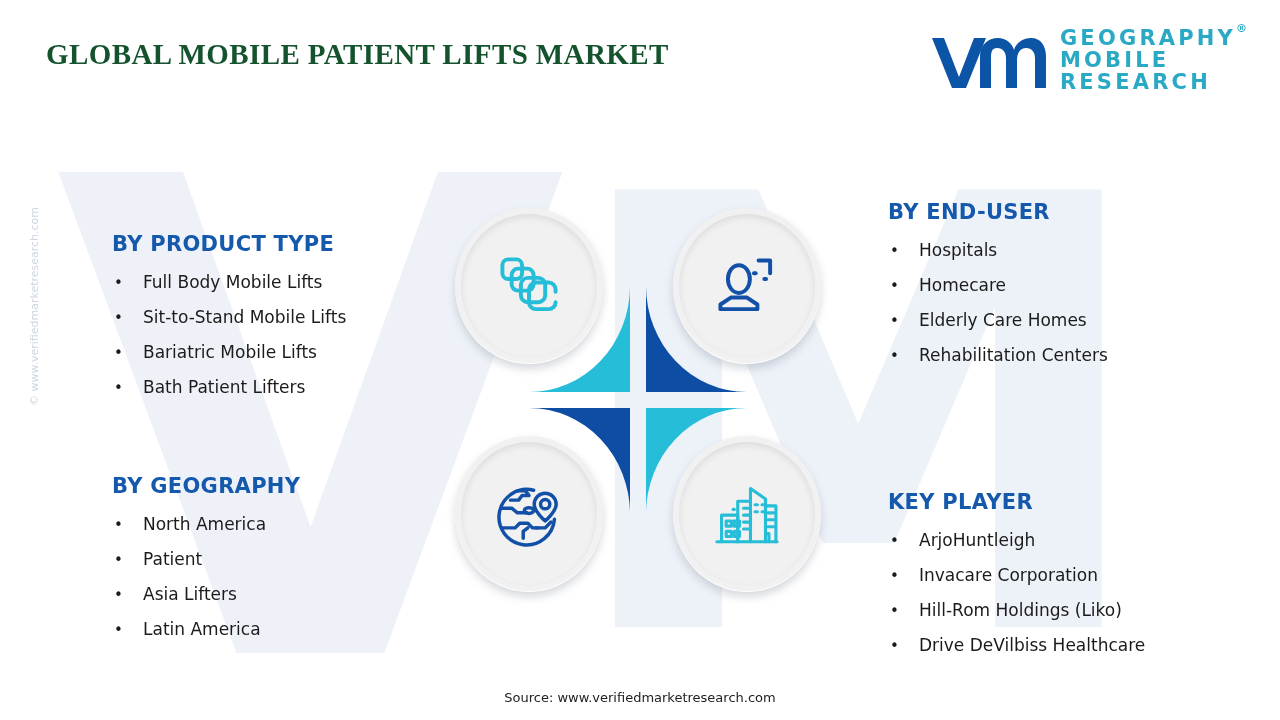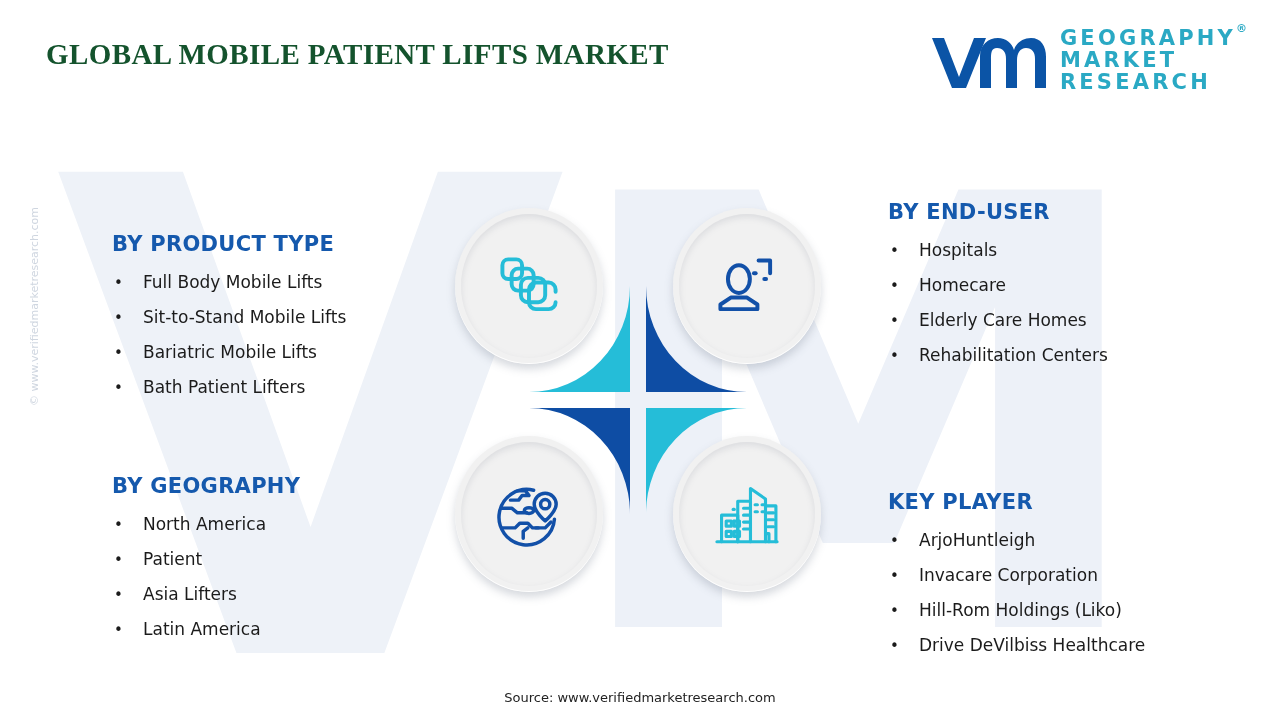--- a/index.html
+++ b/index.html
@@ -129,21 +129,21 @@
   <div class="title">GLOBAL MOBILE PATIENT LIFTS MARKET</div>
 
   <div class="logo">
     <svg class="logo-mark" viewBox="0 0 118 62">
       <path d="M4 8 L16 8 L31 47 L46 8 L58 8 L38 58 L24 58 Z" fill="#0b54a6"></path>
       <path d="M52 58 L52 26 C52 15 60 8 70 8 C78 8 84 13 86 20 C88 13 95 8 103 8 C113 8 118 16 118 27 L118 58 L107 58 L107 29 C107 22 104 18 98 18 C92 18 89 23 89 30 L89 58 L78 58 L78 29 C78 22 75 18 69 18 C63 18 63 23 63 30 L63 58 Z" fill="#0b54a6"></path>
     </svg>
     <div class="logo-text">
       <span class="logo-reg">®</span>
       <div>GEOGRAPHY</div>
-      <div>MARKET</div>
+      <div>MOBILE</div>
       <div>RESEARCH</div>
     </div>
   </div>
 
   <div class="side-wm">© www.verifiedmarketresearch.com</div>
 
   <div class="col col-left c-pt">
     <div class="sec-head">BY PRODUCT TYPE</div>
     <ul class="bullets">
       <li>

